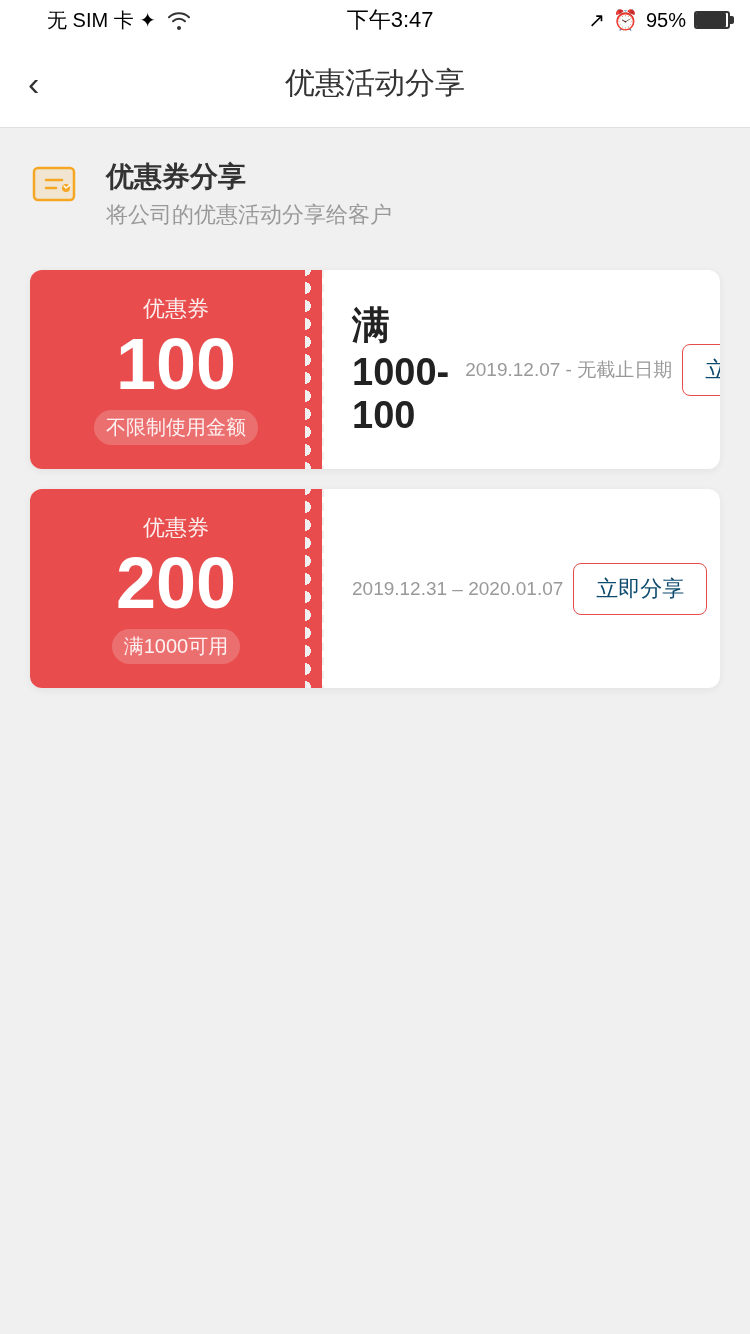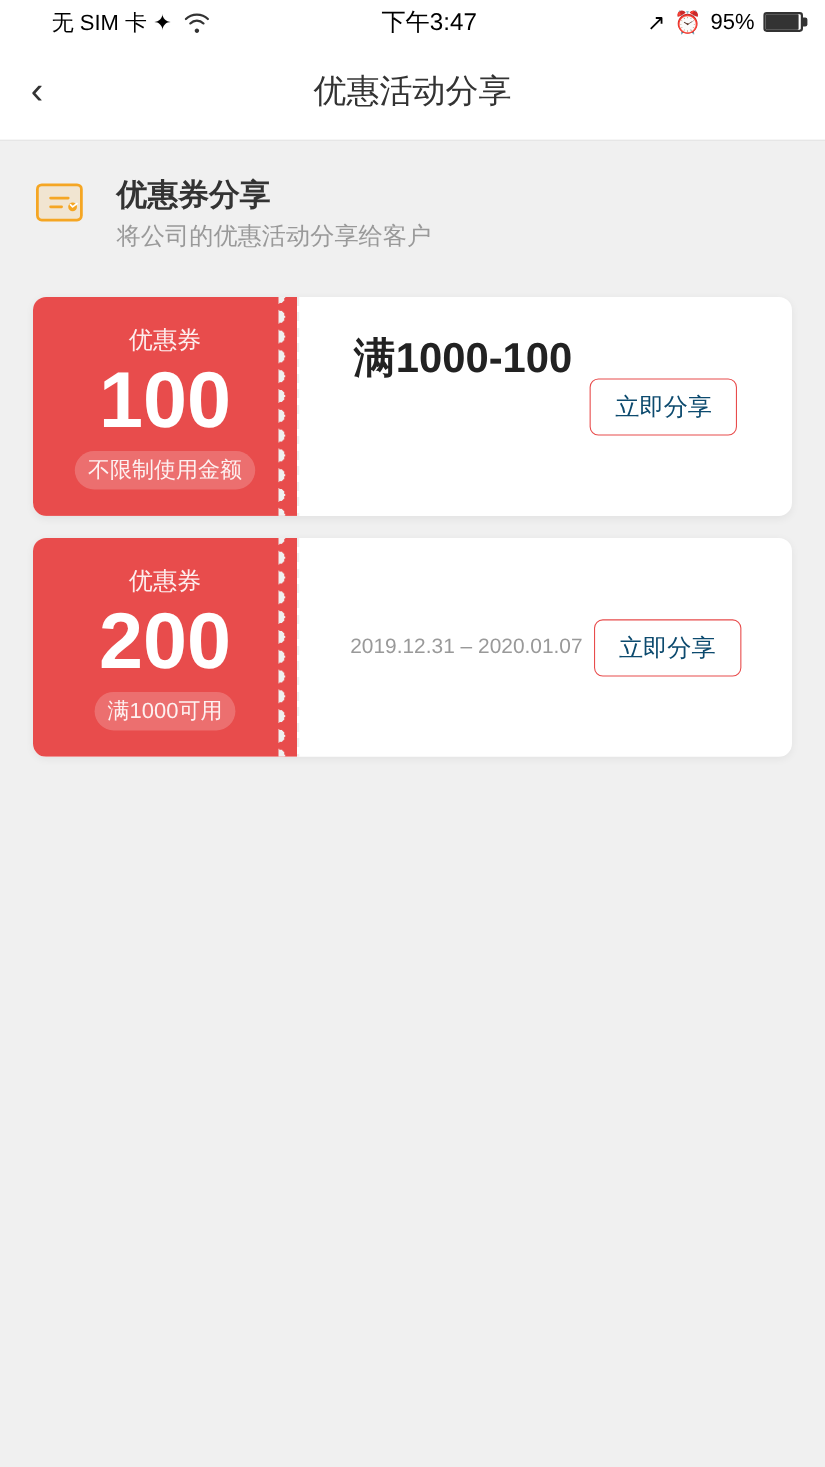--- a/index.html
+++ b/index.html
@@ -123,21 +123,21 @@
     .coupon-card {
       width: 100%;
       background: #fff;
       border-radius: 12px;
       overflow: hidden;
       display: flex;
       box-shadow: 0 2px 8px rgba(0,0,0,0.06);
     }
     
     .coupon-left {
-      width: 240px;
+      width: 292px;
       flex-shrink: 0;
       background: #e84c4c;
       display: flex;
       flex-direction: column;
       align-items: center;
       justify-content: center;
       padding: 24px 16px;
       position: relative;
     }
     
@@ -275,20 +275,21 @@
   <div class="coupon-card">
     <div class="coupon-left">
       <div class="coupon-label">优惠券</div>
       <div class="coupon-value">100</div>
       <div class="coupon-condition">不限制使用金额</div>
     </div>
     <div class="coupon-divider"></div>
     <div class="coupon-right">
       <div class="coupon-name">满1000-100</div>
       <div class="coupon-bottom-row">
+        <span class="coupon-date">2019.12.07 - 无截止日期</span>
         <button class="share-btn">立即分享</button>
       </div>
     </div>
   </div>
 
   <div class="coupon-card">
     <div class="coupon-left">
       <div class="coupon-label">优惠券</div>
       <div class="coupon-value">200</div>
       <div class="coupon-condition">满1000可用</div>

